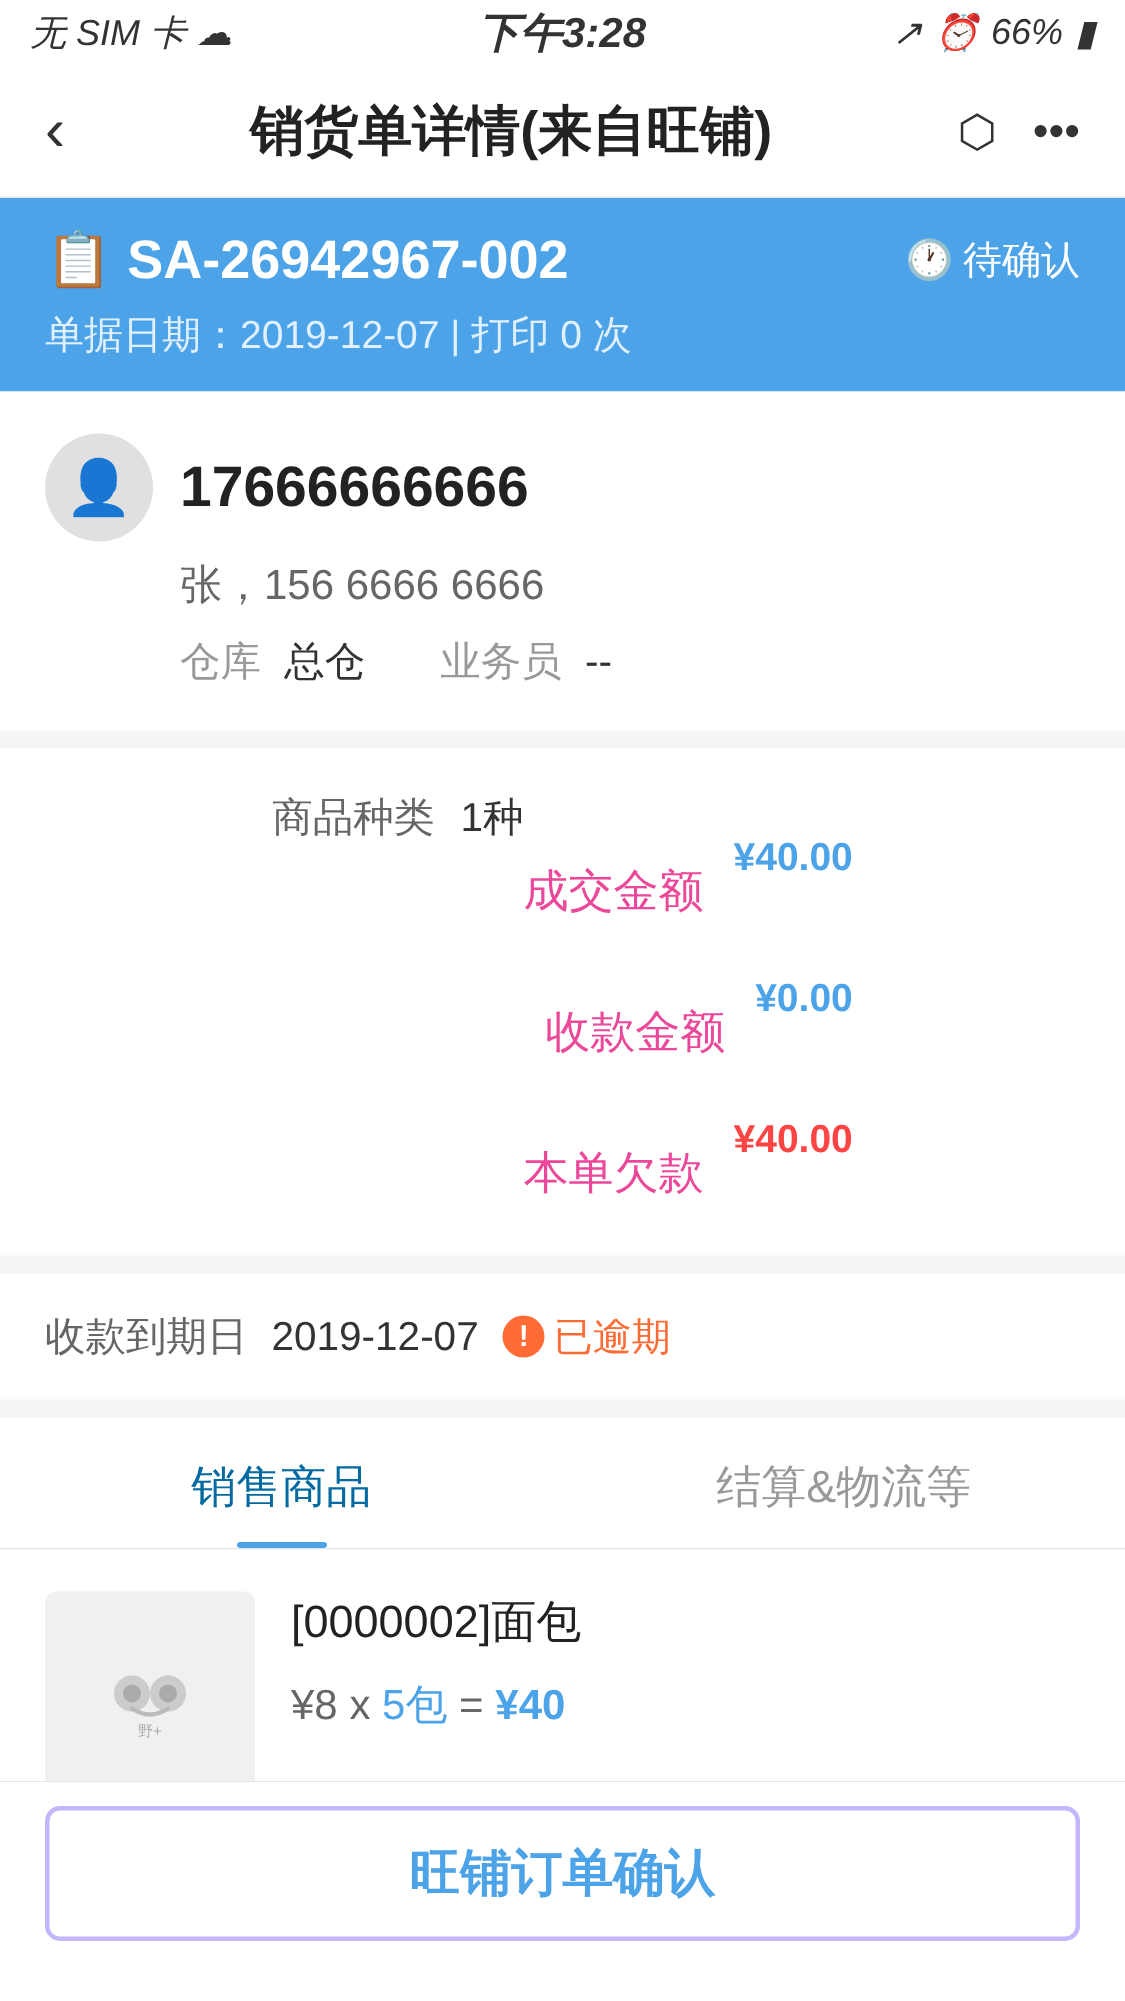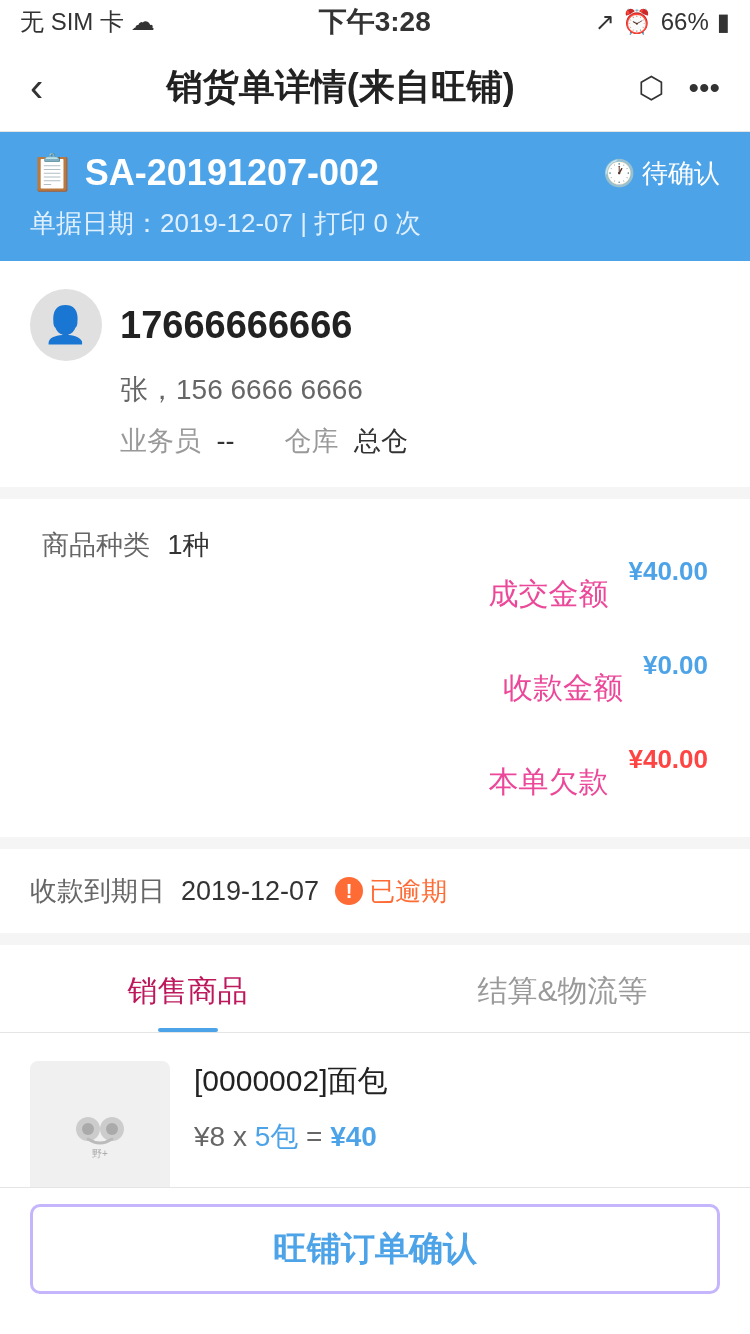--- a/index.html
+++ b/index.html
@@ -16,20 +16,21 @@
     
     .status-bar {
       height: 44px;
       background: #fff;
       display: flex;
       align-items: center;
       justify-content: space-between;
       padding: 0 20px;
       font-size: 24px;
       font-weight: 500;
+      font-style: italic;
     }
     .status-left { display: flex; align-items: center; gap: 10px; }
     .status-center { font-size: 28px; font-weight: 600; }
     .status-right { display: flex; align-items: center; gap: 8px; font-size: 24px; }
 
     
     .nav-bar {
       height: 88px;
       background: #fff;
       display: flex;
@@ -126,21 +127,21 @@
     }
     .meta-label { color: #999; margin-right: 8px; }
     .meta-value { color: #333; }
 
     
     .stats-section {
       background: #fff;
       padding: 28px 42px;
       margin-bottom: 12px;
       display: flex;
-      justify-content: space-between;
+      justify-content: center;
       align-items: flex-start;
     }
     .stats-left { font-size: 27px; color: #666; }
     .stats-left .label { margin-right: 10px; }
     .stats-left .value { color: #333; font-weight: 500; }
     .stats-right { text-align: right; }
     .stats-row {
       display: flex;
       justify-content: flex-end;
       align-items: center;
@@ -194,21 +195,21 @@
     .tab {
       flex: 1;
       text-align: center;
       padding: 26px 0 20px;
       font-size: 30px;
       color: #999;
       cursor: pointer;
       position: relative;
     }
     .tab.active {
-      color: #be185d;
+      color: #0369a1;
       font-weight: 500;
     }
     .tab.active::after {
       content: '';
       position: absolute;
       bottom: 0;
       left: 50%;
       transform: translateX(-50%);
       width: 60px;
       height: 4px;
@@ -303,46 +304,46 @@
   <div class="nav-icons">
     <span class="nav-icon">⬡</span>
     <span class="nav-icon">•••</span>
   </div>
 </div>
 
 <div class="order-header">
   <div class="order-header-row">
     <div class="order-id">
       <span>📋</span>
-      <span>SA-20191207-002</span>
+      <span>SA-26942967-002</span>
     </div>
     <div class="order-status">
       <span>🕐</span>
       <span>待确认</span>
     </div>
   </div>
   <div class="order-date">单据日期：2019-12-07 | 打印 0 次</div>
 </div>
 
 <div class="customer-section">
   <div class="customer-row">
     <div class="avatar">
       <span>👤</span>
     </div>
     <div class="customer-phone">17666666666</div>
   </div>
   <div class="customer-name">张，156 6666 6666</div>
   <div class="customer-meta">
     <div class="meta-item">
+      <span class="meta-label">仓库</span>
+      <span class="meta-value">总仓</span>
+    </div>
+    <div class="meta-item">
       <span class="meta-label">业务员</span>
       <span class="meta-value">--</span>
-    </div>
-    <div class="meta-item">
-      <span class="meta-label">仓库</span>
-      <span class="meta-value">总仓</span>
     </div>
   </div>
 </div>
 
 <div class="stats-section">
   <div class="stats-left">
     <span class="label">商品种类</span>
     <span class="value">1种</span>
   </div>
   <div class="stats-right">

